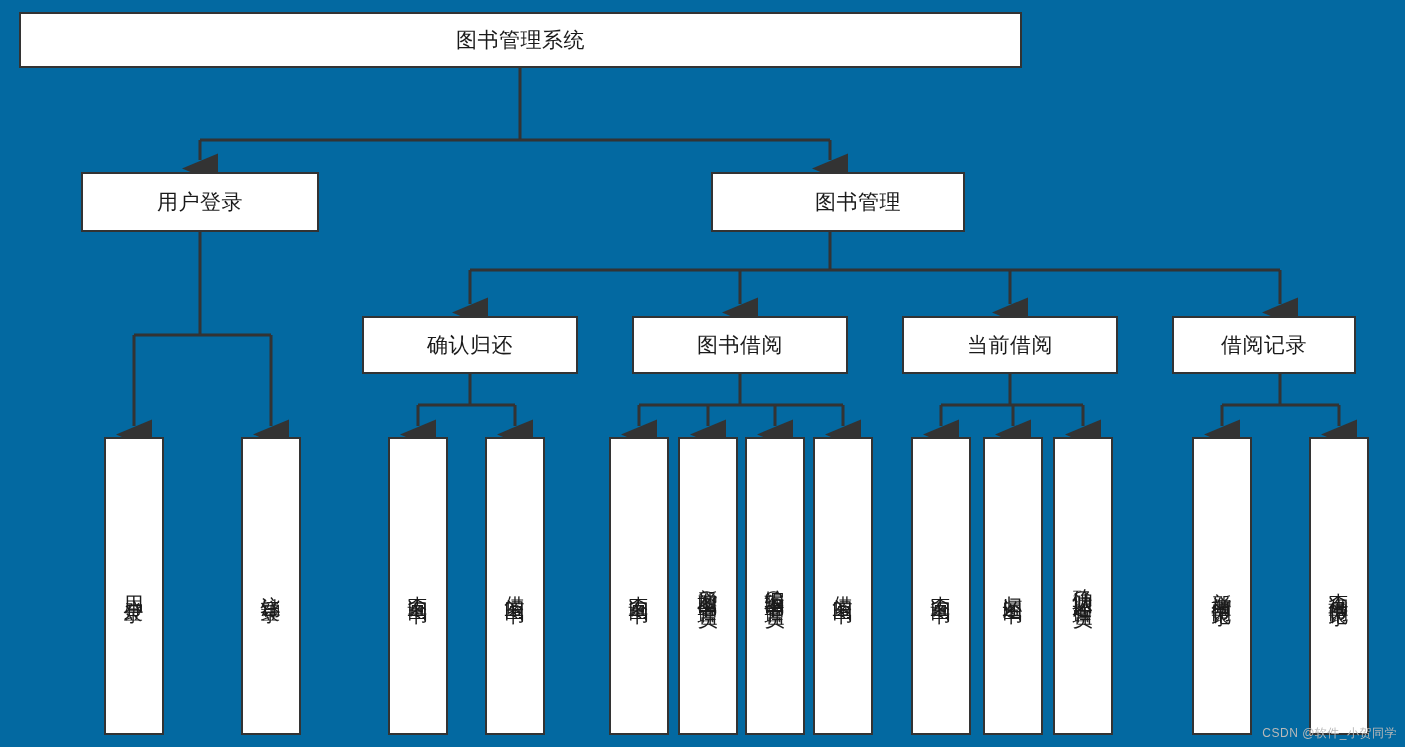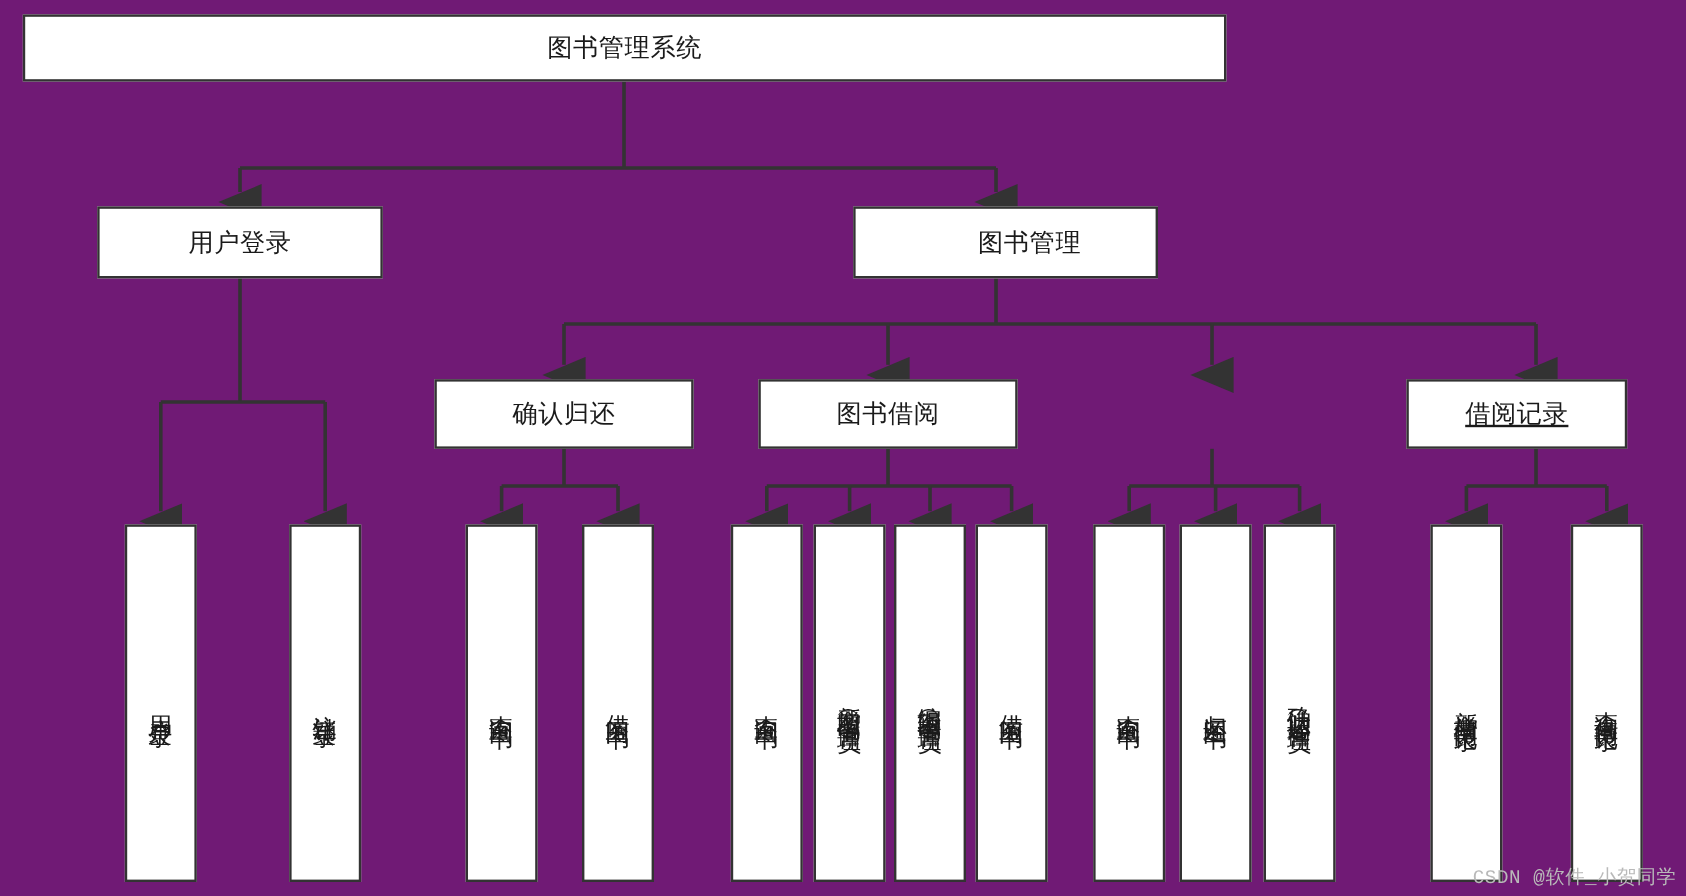--- a/index.html
+++ b/index.html
@@ -4,21 +4,21 @@
 <style>
   html, body {
     margin: 0;
     padding: 0;
     background: #ffffff;
   }
   #canvas {
     position: relative;
     width: 1405px;
     height: 747px;
-    background: #701a75;
+    background: #0369a1;
     overflow: hidden;
     font-family: "DejaVu Sans", "Liberation Sans", sans-serif;
   }
   #wires {
     position: absolute;
     left: 0;
     top: 0;
     width: 1405px;
     height: 747px;
     pointer-events: none;
@@ -52,25 +52,25 @@
     text-orientation: upright;
     font-size: 20px;
     letter-spacing: 3px;
     line-height: 1;
     text-align: center;
   }
   #watermark {
     position: absolute;
     right: 8px;
     bottom: 5px;
-    font-size: 16px;
+    font-size: 12px;
     color: #b9b9b9;
     letter-spacing: 0.5px;
     white-space: nowrap;
-    font-family: Liberation Mono, monospace;
+    font-family: Liberation Sans, sans-serif;
   }
 </style>
 </head>
 <body>
 
 <div id="canvas">
 
   <svg id="wires" viewBox="0 0 1405 747" width="1405" height="747" xmlns="http://www.w3.org/2000/svg">
     <defs>
       <marker id="arrow" markerWidth="10" markerHeight="12" refX="2.2" refY="6" orient="auto" markerUnits="strokeWidth">
@@ -131,21 +131,24 @@
   <div class="node horiz" style="left:711px; top:172px; width:254px; height:60px;padding-left:40px;">
     <span class="lbl">图书管理</span>
   </div>
 
   <div class="node horiz" style="left:362px; top:316px; width:216px; height:58px;">
     <span class="lbl">确认归还</span>
   </div>
   <div class="node horiz" style="left:632px; top:316px; width:216px; height:58px;align-items:center;">
     <span class="lbl">图书借阅</span>
   </div>
-  <div class="node horiz" style="left:1172px; top:316px; width:184px; height:58px;text-decoration:underline;">
+  <div class="node horiz" style="left:902px; top:316px; width:216px; height:58px;">
+    <span class="lbl">当前借阅</span>
+  </div>
+  <div class="node horiz" style="left:1172px; top:316px; width:184px; height:58px;">
     <span class="lbl">借阅记录</span>
   </div>
 
   <div class="node vert" style="left:104px; top:437px; width:60px; height:298px;">
     <span class="lbl">用户登录</span>
   </div>
   <div class="node vert" style="left:241px; top:437px; width:60px; height:298px;">
     <span class="lbl">注销登录</span>
   </div>
   <div class="node vert" style="left:388px; top:437px; width:60px; height:298px;">

